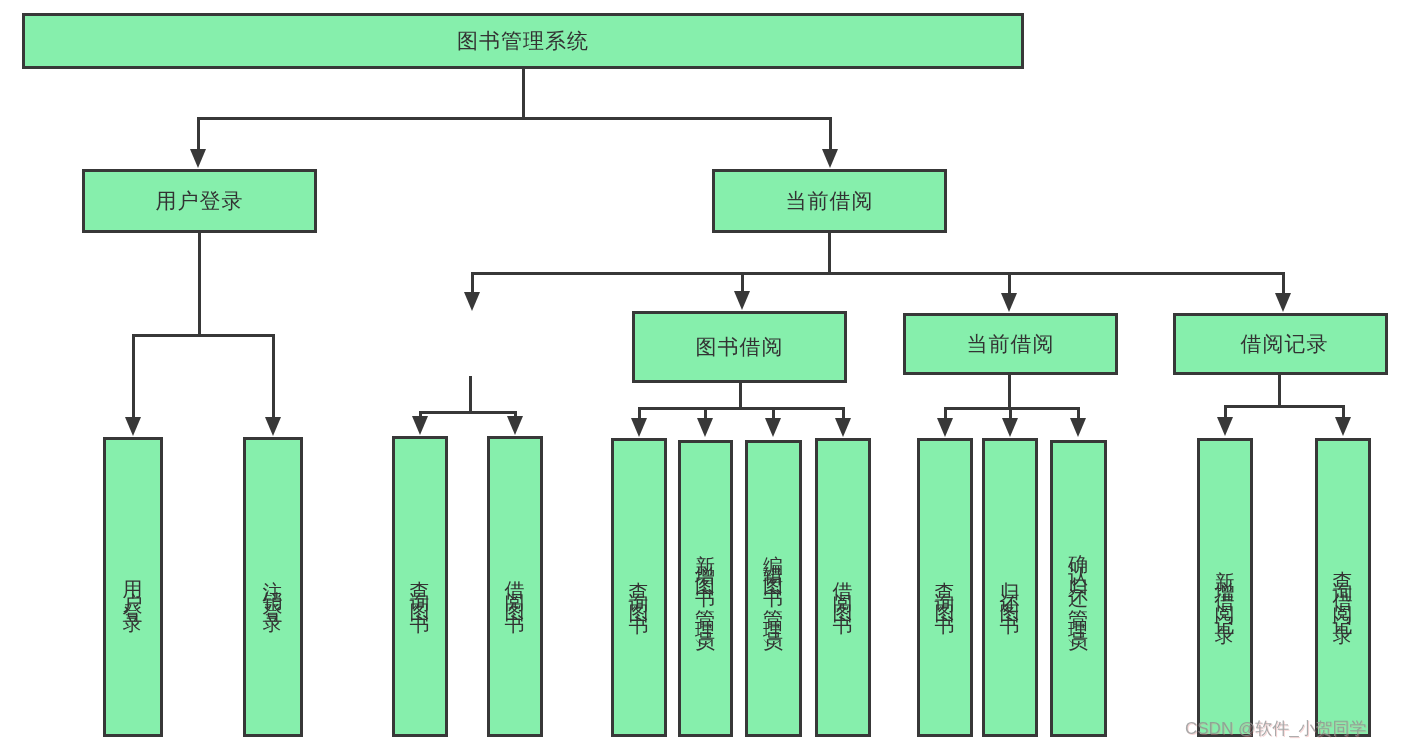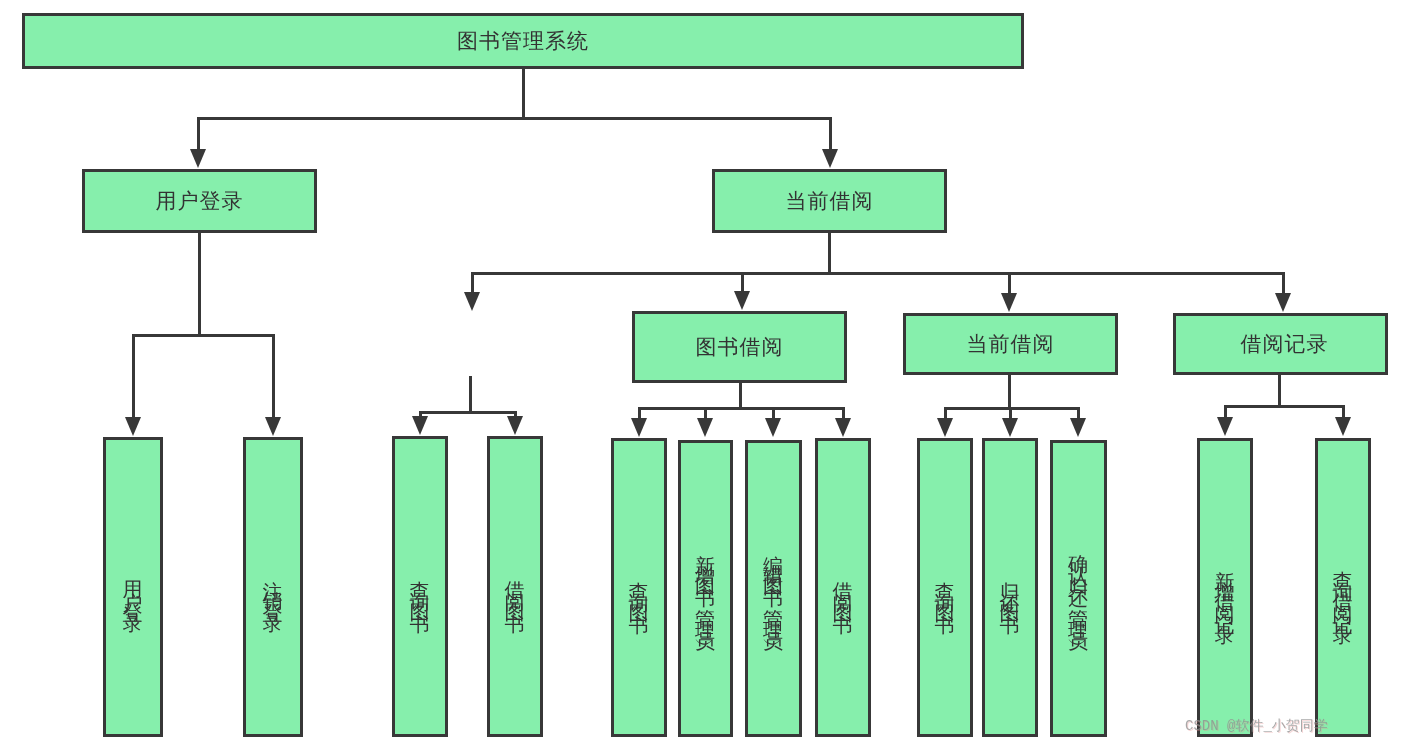--- a/index.html
+++ b/index.html
@@ -43,27 +43,26 @@
   .arrow{
     position:absolute;
     width:0;height:0;
     border-left:8px solid transparent;
     border-right:8px solid transparent;
     border-top:19px solid var(--line);
   }
   .watermark{
     position:absolute;
     left:1185px;top:717px;
-    font-size:14px;
+    font-size:17px;
     color:var(--wm);
     opacity:0.78;
     text-shadow:1px 1px 0 rgba(232,140,140,0.45);
     white-space:nowrap;
     z-index:5;
-    font-family:Liberation Mono, monospace;
   }
 </style>
 </head>
 <body>
 
 <div id="stage">
   <div class="watermark">CSDN @软件_小贺同学</div>
 <div class="line" style="left: 521.5px; top: 69px; width: 3px; height: 50px;"></div>
     <div class="line" style="left: 196.5px; top: 116.5px; width: 635px; height: 3px;"></div>
     <div class="line" style="left: 196.5px; top: 118px; width: 3px; height: 34px;"></div>

